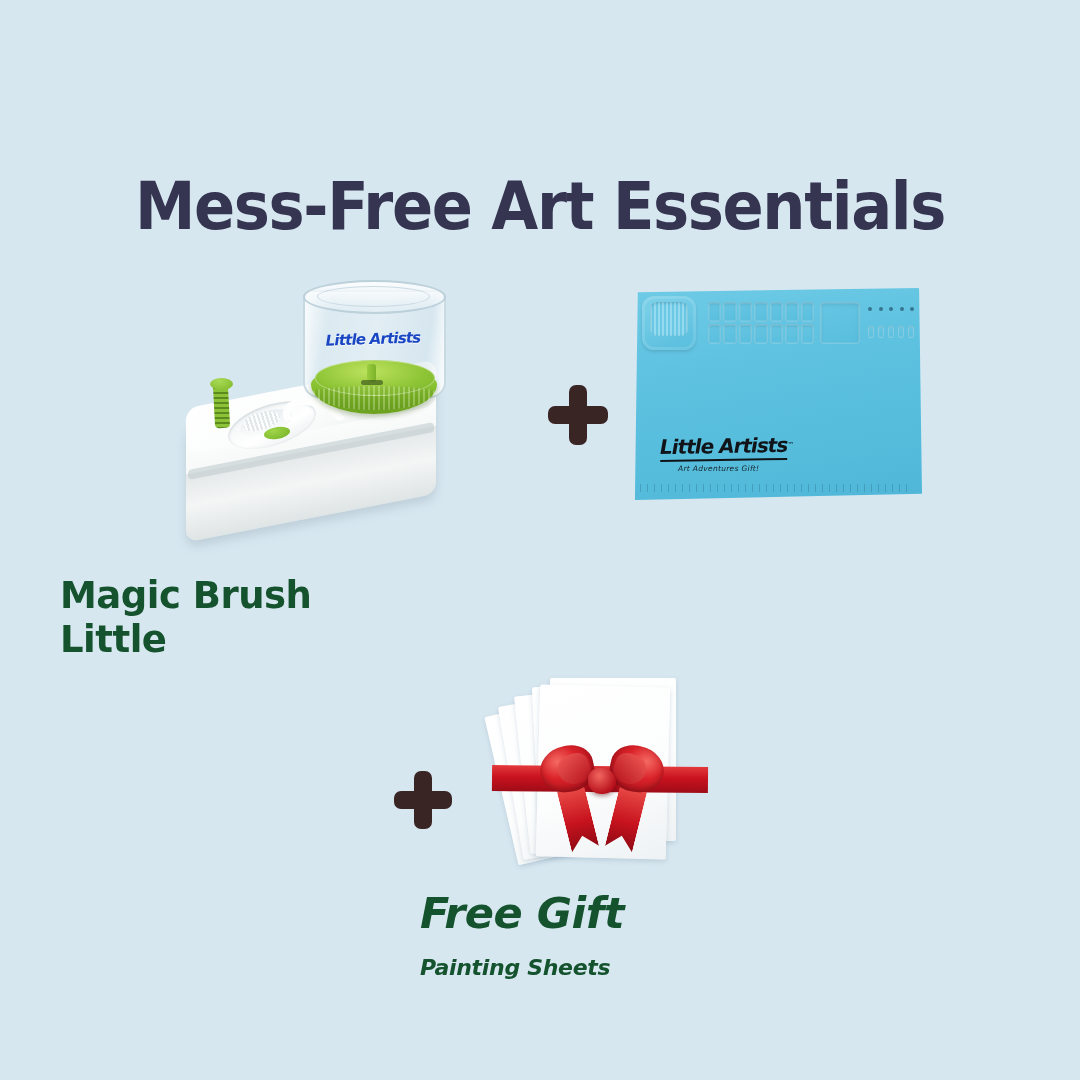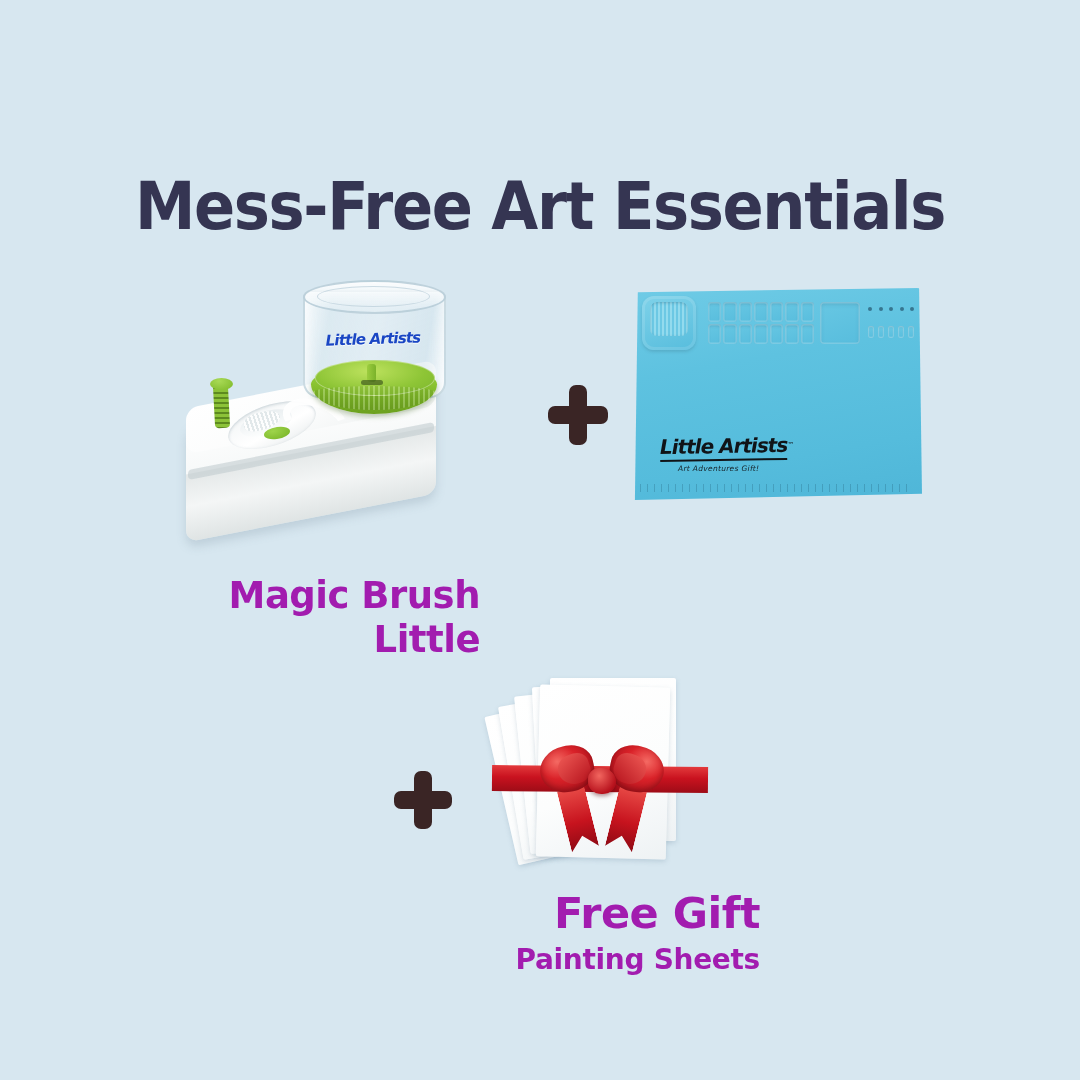--- a/index.html
+++ b/index.html
@@ -20,32 +20,32 @@
     font-weight:bold;
     letter-spacing:-1.5px;
     color:#353552;
     font-family:"DejaVu Sans", sans-serif;
     transform:scaleX(0.92);
   }
 
   
   .caption{
     position:absolute;
-    text-align:right;
-    color:#a21caf;
+    text-align:left;
+    color:#14532d;
     font-weight:bold;
     font-family:"DejaVu Sans", sans-serif;
     line-height:1.18;
     letter-spacing:-0.5px;
   }
   .cap-rinser{left:60px;top:574px;width:420px;font-size:37px;}
   .cap-mat{left:590px;top:574px;width:400px;font-size:37px;}
-  .cap-gift{left:420px;top:888px;width:340px;}
+  .cap-gift{left:420px;top:888px;width:340px;font-style:italic;}
   .cap-gift .big{font-size:43px;display:block;}
-  .cap-gift .small{font-size:28px;display:block;margin-top:4px;letter-spacing:-0.3px;}
+  .cap-gift .small{font-size:22px;display:block;margin-top:16px;letter-spacing:-0.3px;}
 
   
   .plus{position:absolute;}
   .plus span{position:absolute;background:#3a2525;border-radius:7px;}
   .plus .h{left:0;top:50%;width:100%;height:18px;margin-top:-9px;}
   .plus .v{top:0;left:50%;height:100%;width:18px;margin-left:-9px;}
   #plus1{left:548px;top:385px;width:60px;height:60px;}
   #plus2{left:394px;top:771px;width:58px;height:58px;}
 
   

